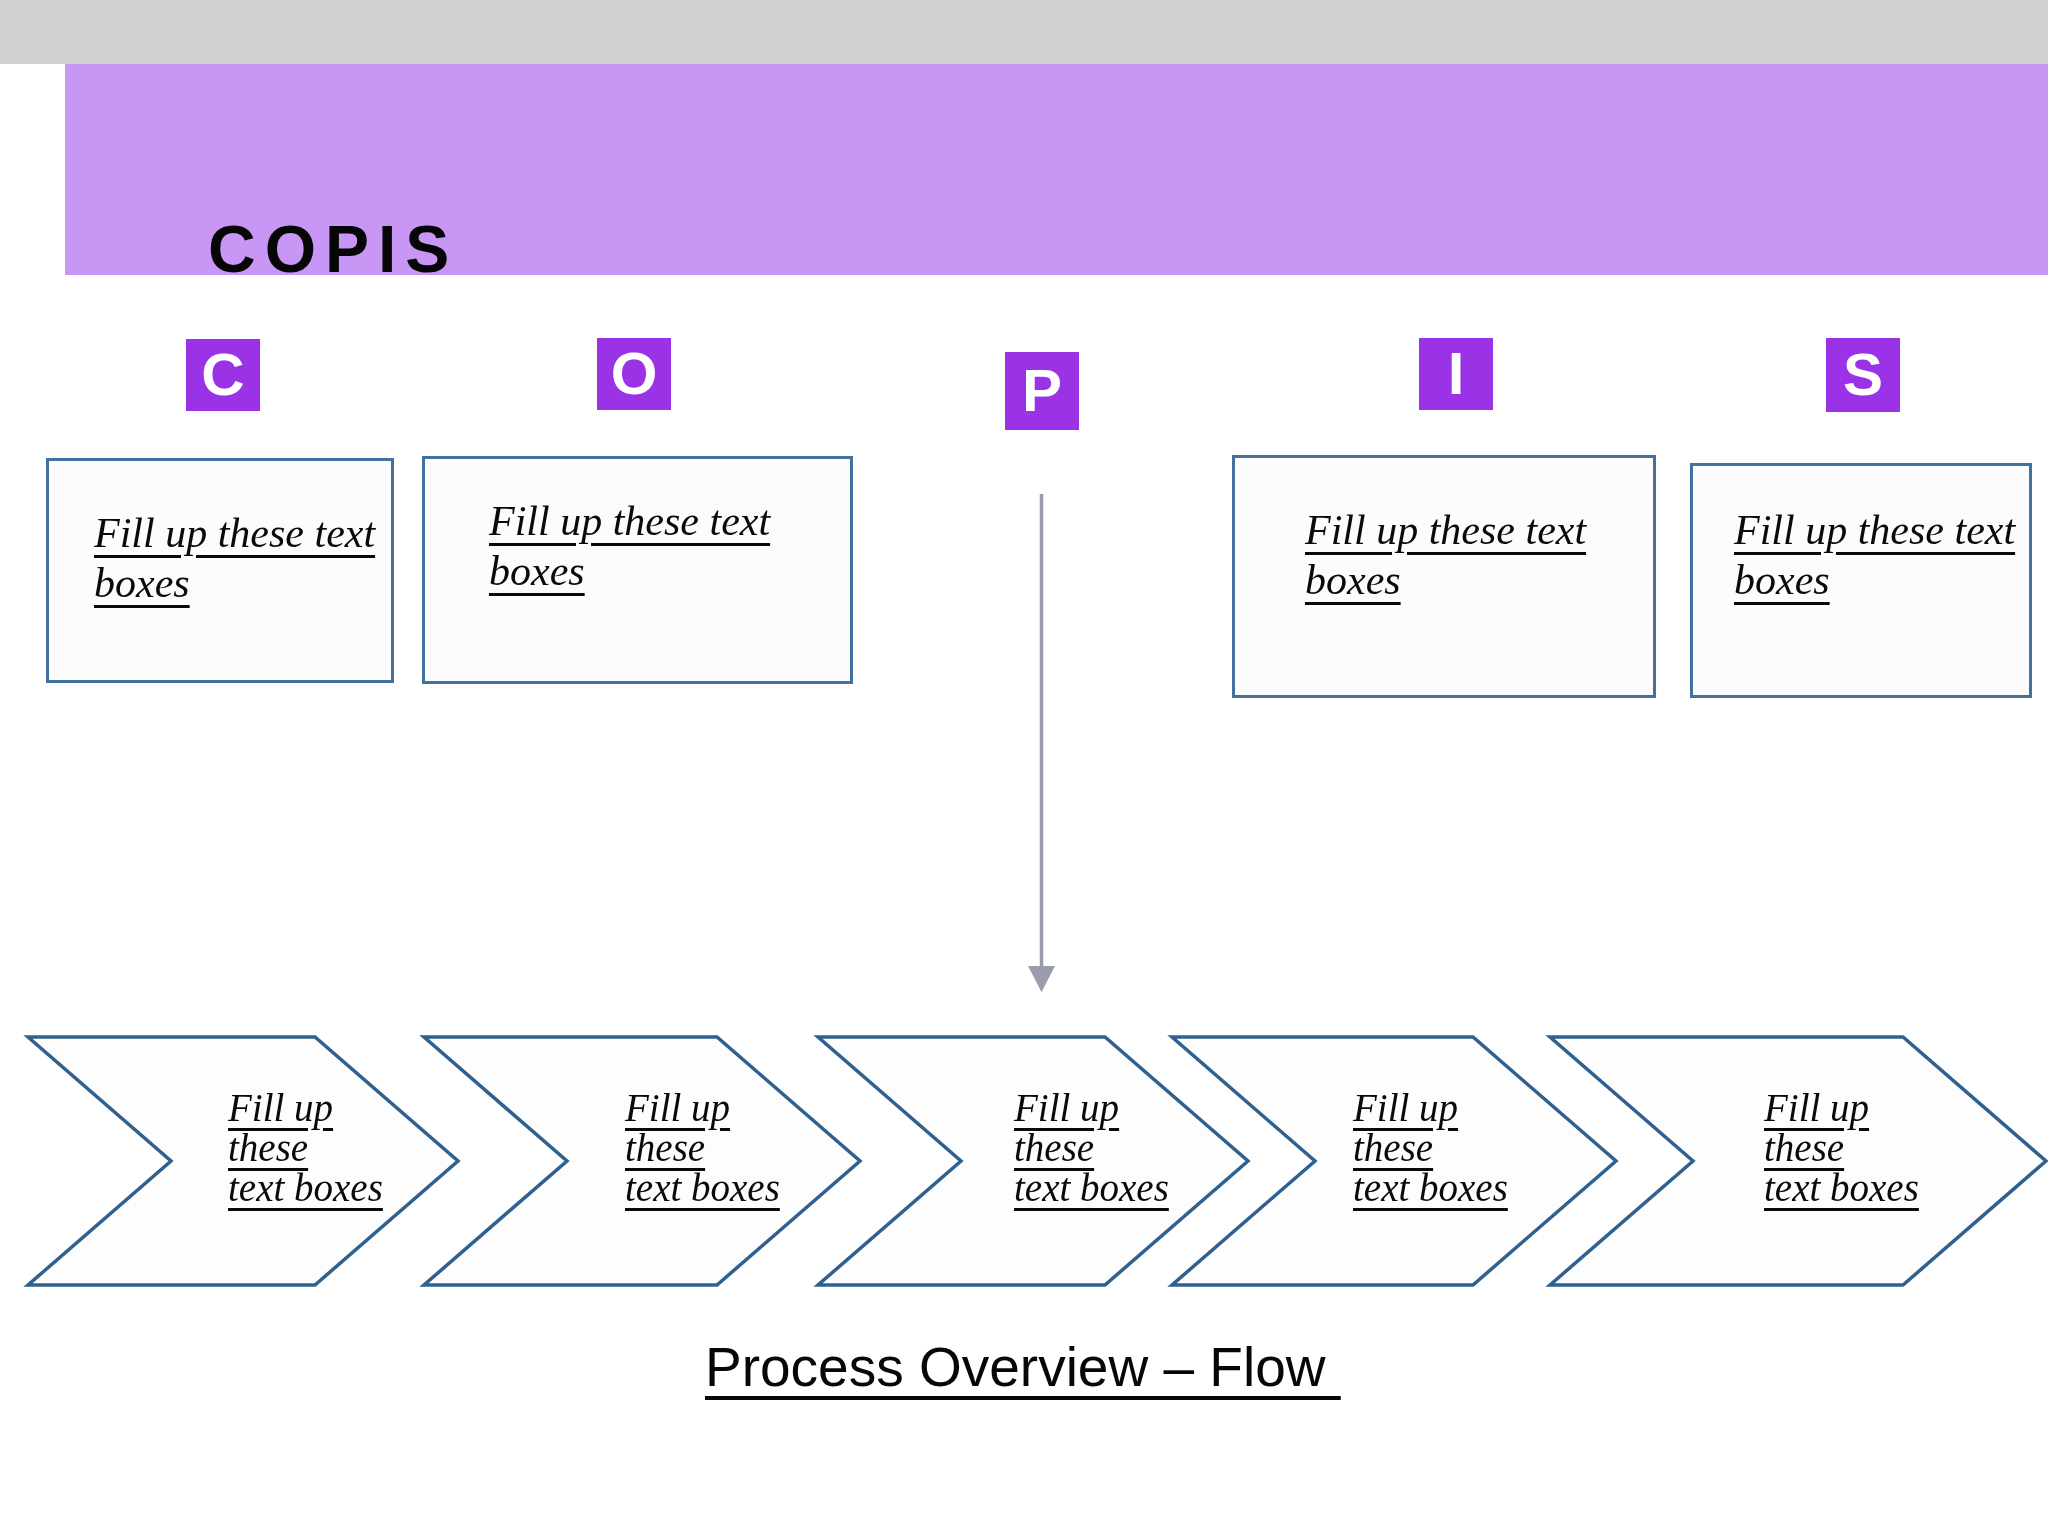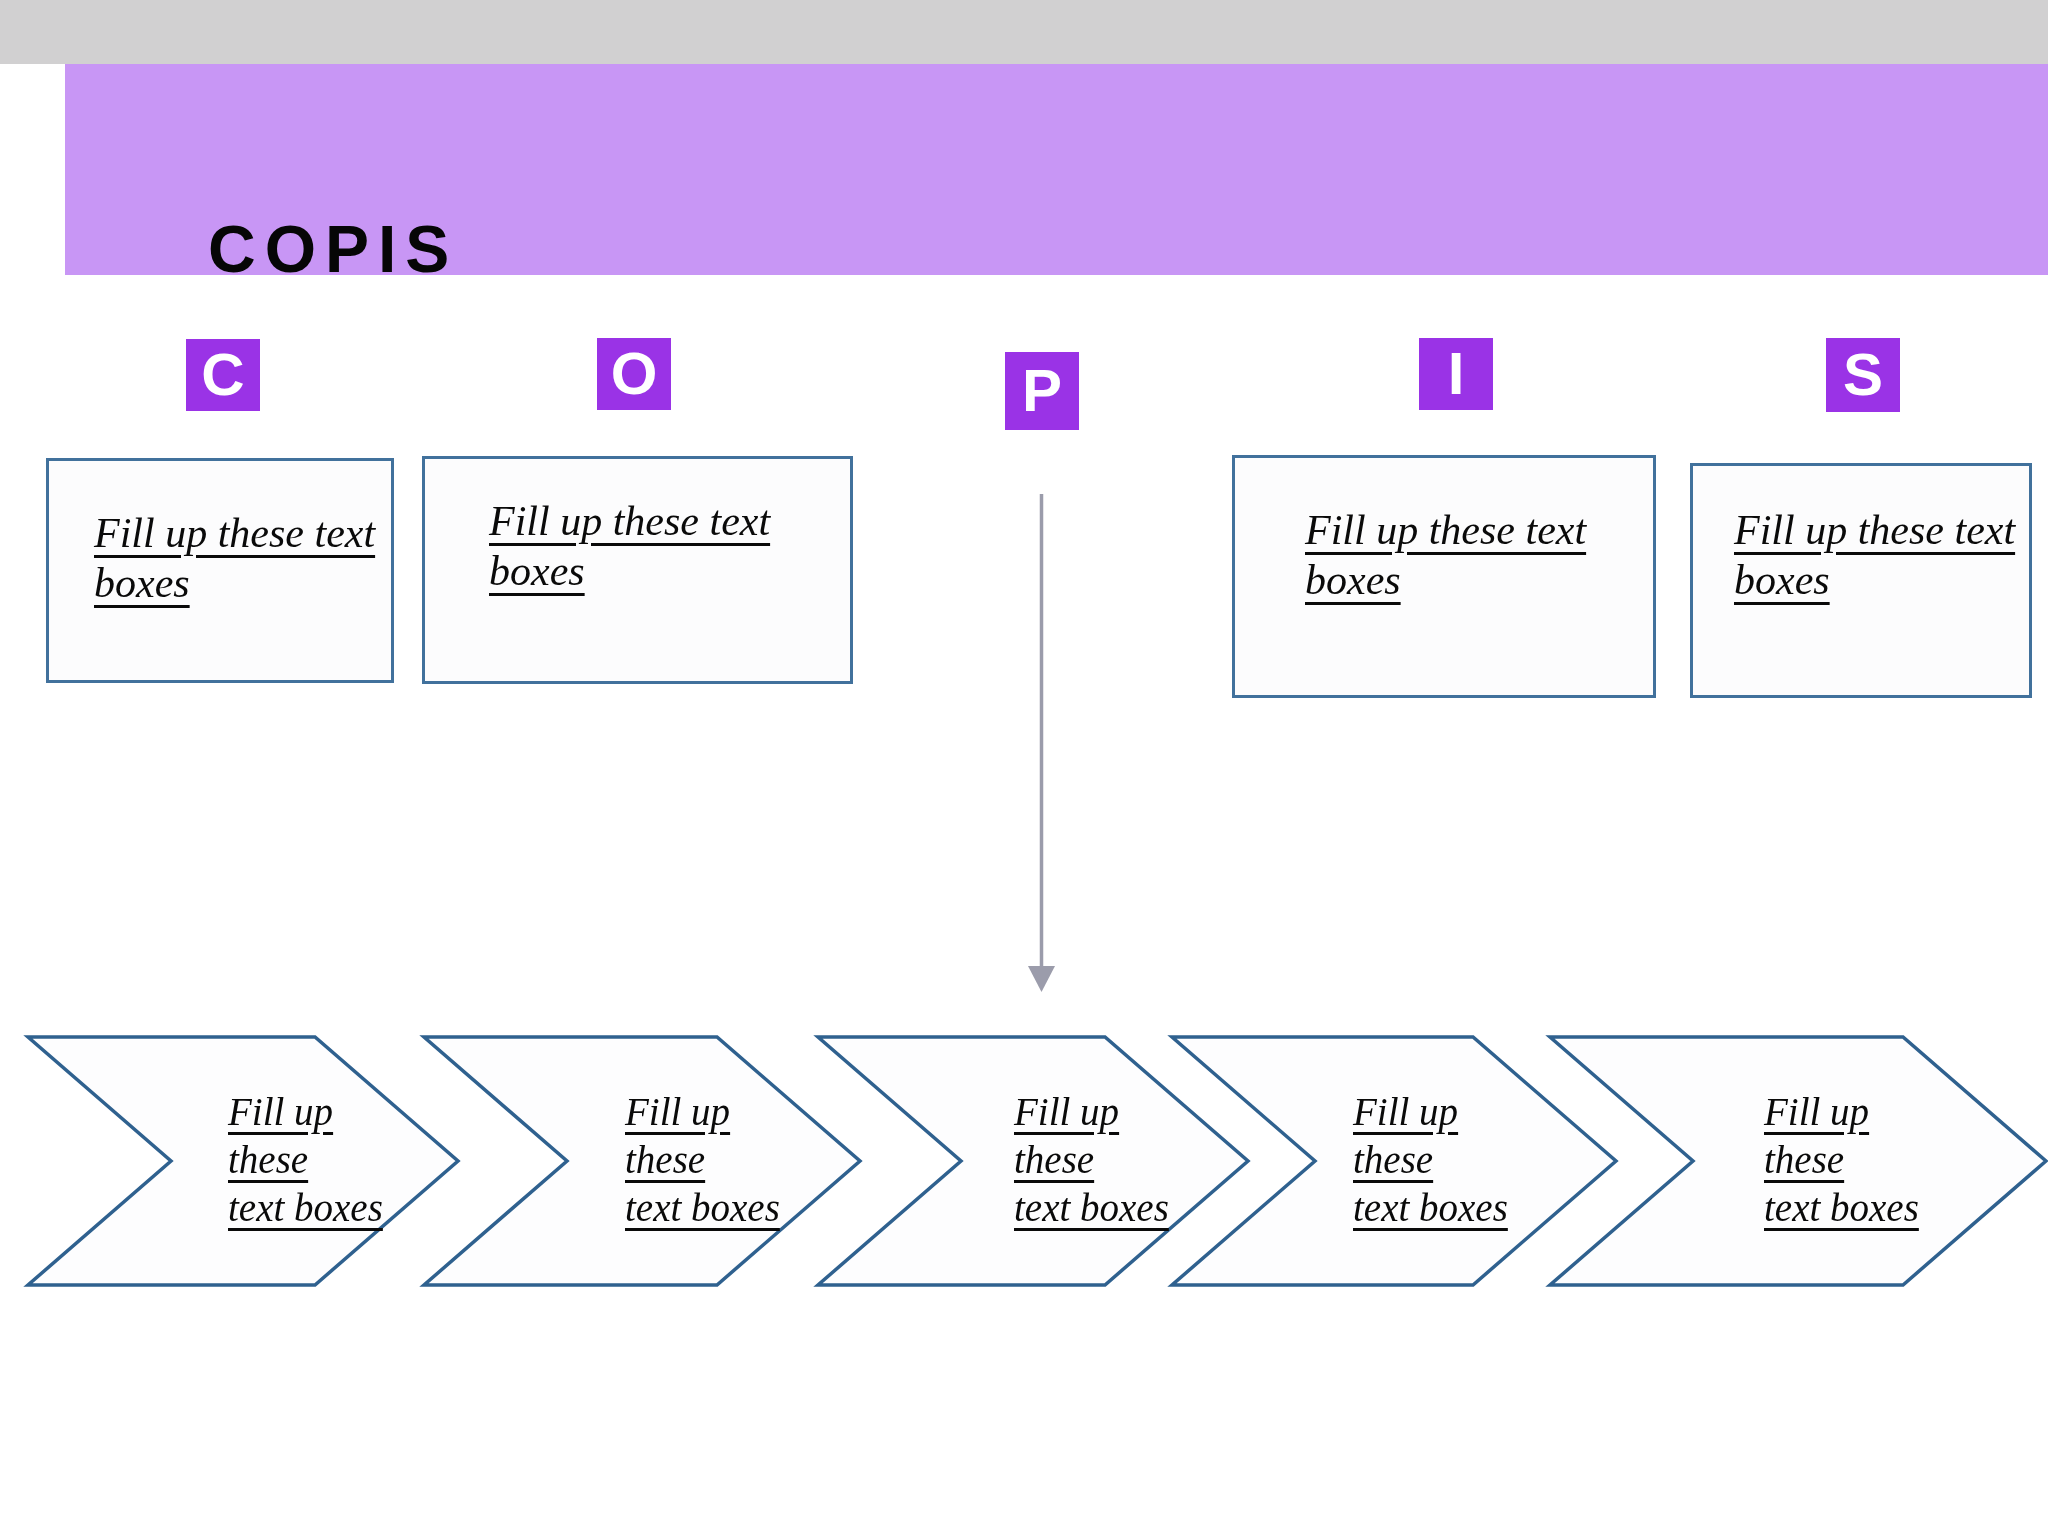--- a/index.html
+++ b/index.html
@@ -54,21 +54,21 @@
   #tbox-i .ph{padding:47px 10px 0 54px;}
   #tbox-s{left:1690px;top:463px;width:342px;height:235px;}
   #tbox-s .ph{padding:39px 10px 0 25px;}
   
   #down-arrow{position:absolute;left:1020px;top:490px;}
   
   #chevron-row{position:absolute;left:0;top:1030px;}
   #chevron-row polygon{fill:#fdfdfe;stroke:var(--chevron-border-blue);stroke-width:3.5;stroke-linejoin:miter;}
   .chevron-label{
     position:absolute;top:1088px;width:195px;
-    font-size:39px;line-height:48px;
+    font-size:39px;line-height:40px;
     text-decoration-thickness:3px;text-underline-offset:7px;
   }
   #chevtext-1{left:212px;}
   #chevtext-2{left:609px;}
   #chevtext-3{left:998px;}
   #chevtext-4{left:1337px;}
   #chevtext-5{left:1748px;}
   
   .footer-title{
     position:absolute;left:705px;top:1337px;margin:0;
@@ -144,14 +144,15 @@
   <span class="chevron-label" id="chevtext-3">Fill up
 these
 text boxes</span>
   <span class="chevron-label" id="chevtext-4">Fill up
 these
 text boxes</span>
   <span class="chevron-label" id="chevtext-5">Fill up
 these
 text boxes</span>
 
+  <h2 class="footer-title">Process Overview – Flow </h2>
 
 </div>
 
 </body></html>

